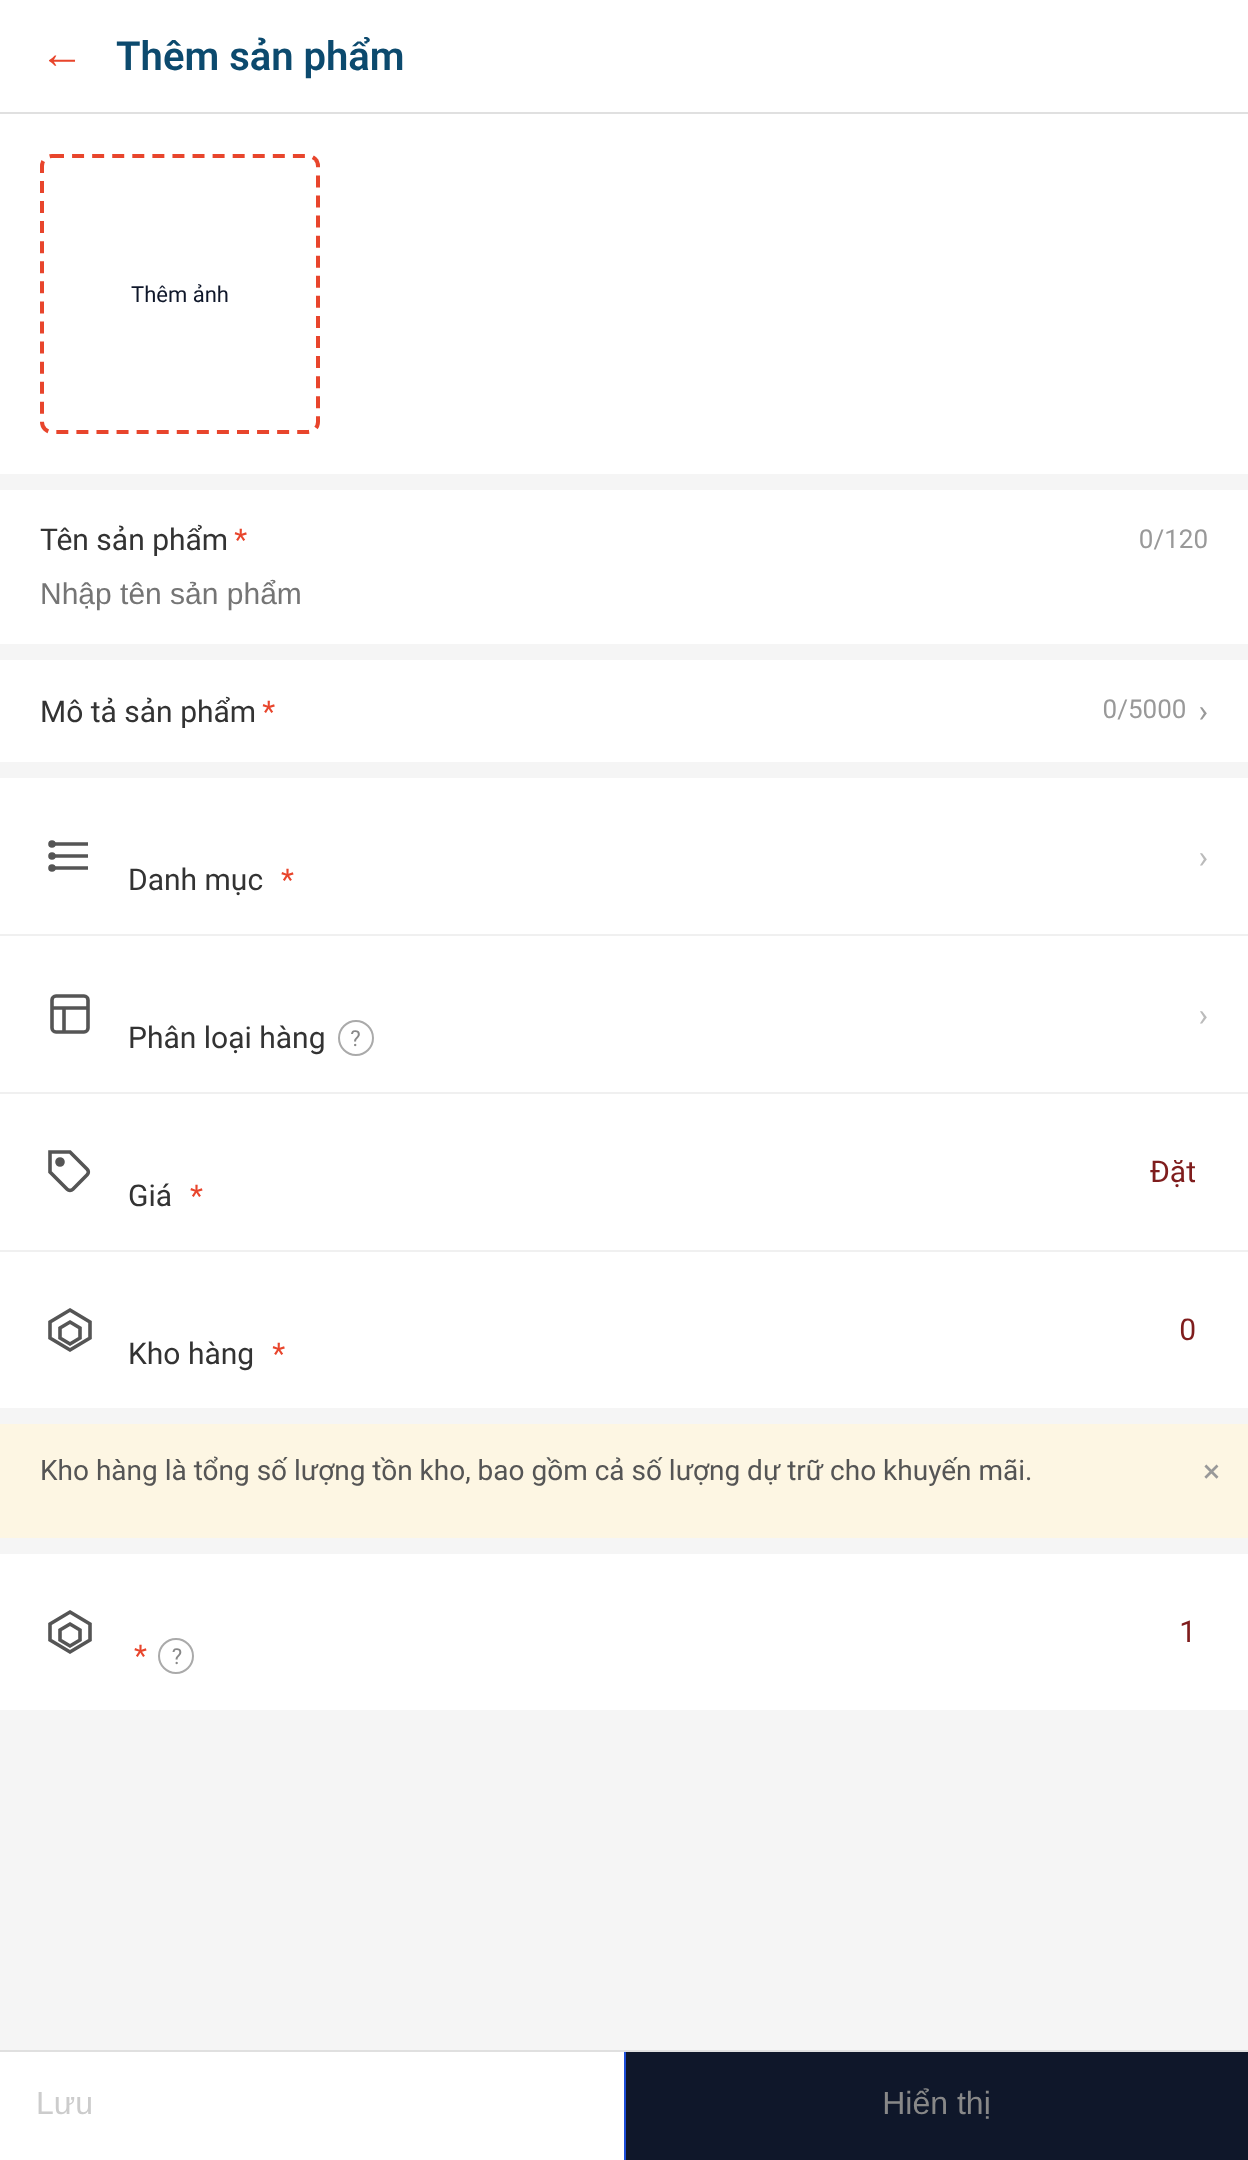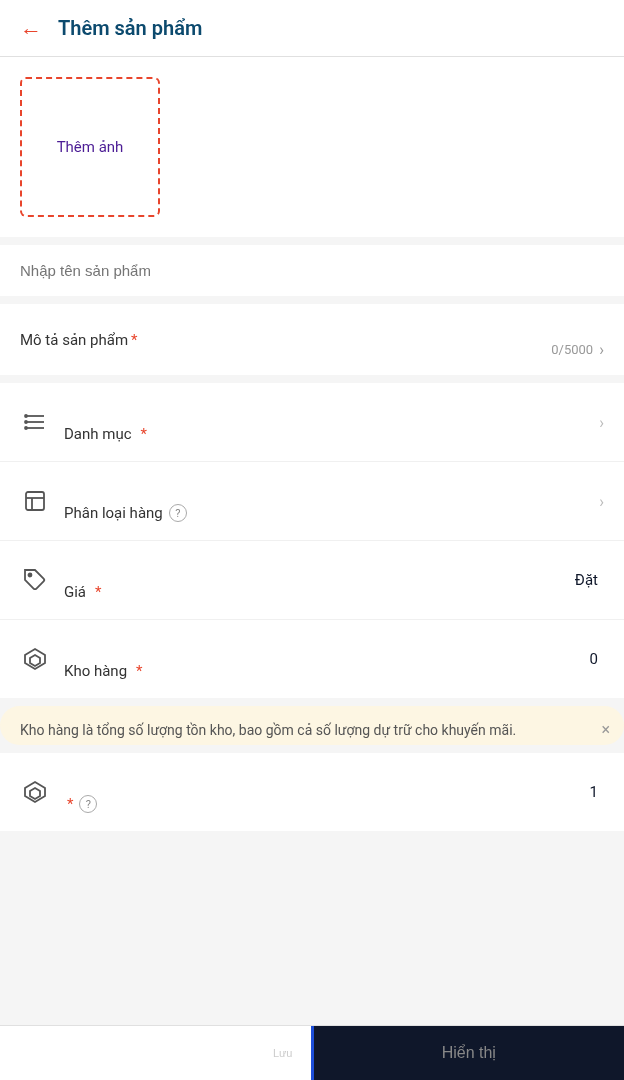--- a/index.html
+++ b/index.html
@@ -50,22 +50,22 @@
       width: 140px;
       height: 140px;
       border: 2px dashed #e8452c;
       border-radius: 6px;
       display: flex;
       align-items: center;
       justify-content: center;
       cursor: pointer;
     }
     .add-image-label {
-      color: #4c1d95;
-      font-size: 15px;
+      color: #0f172a;
+      font-size: 11px;
     }
 
     
     .form-section {
       background: #fff;
       padding: 16px 20px;
       margin-bottom: 8px;
     }
     .field-header {
       display: flex;
@@ -107,21 +107,20 @@
     }
     .desc-left {
       display: flex;
       align-items: center;
       gap: 4px;
     }
     .desc-right {
       display: flex;
       align-items: center;
       gap: 6px;
-      margin-top: 20px;
     }
     .desc-count {
       font-size: 13px;
       color: #999;
     }
     .chevron {
       color: #999;
       font-size: 16px;
     }
 
@@ -158,21 +157,21 @@
       font-size: 15px;
       color: #333;
       flex: 1;
       display: flex;
       align-items: flex-start;
       gap: 6px;
       margin-top: 24px;
     }
     .menu-value {
       font-size: 15px;
-      color: #0f172a;
+      color: #7f1d1d;
       margin-right: 6px;
     }
     .menu-chevron {
       color: #bbb;
       font-size: 16px;
     }
     .info-circle {
       width: 18px;
       height: 18px;
       border-radius: 50%;
@@ -182,53 +181,52 @@
       justify-content: center;
       font-size: 11px;
       color: #888;
       cursor: pointer;
     }
 
     
     .info-box {
       background: #fdf6e3;
       margin: 0 0 8px 0;
-      padding: 14px 40px 4px 20px;
+      padding: 14px 40px 22px 20px;
       position: relative;
       font-size: 14px;
       color: #555;
       line-height: 1.5;
-      border-radius: 20px;
     }
     .info-box-close {
       position: absolute;
       right: 14px;
       top: 12px;
       font-size: 16px;
       color: #999;
       cursor: pointer;
     }
 
     
     .bottom-bar {
       background: #fff;
       display: flex;
       border-top: 1px solid #e0e0e0;
       margin-top: auto;
     }
     .btn-luu {
       flex: 1;
       padding: 18px;
-      font-size: 11px;
+      font-size: 16px;
       color: #ccc;
       background: #fff;
       border: none;
-      border-right: 3px solid #1d4ed8;
-      cursor: pointer;
-      text-align: right;
+      border-right: 1px solid #1d4ed8;
+      cursor: pointer;
+      text-align: left;
     }
     .btn-hien-thi {
       flex: 1;
       padding: 18px;
       font-size: 16px;
       color: #888;
       background: #0f172a;
       border: none;
       cursor: pointer;
       text-align: center;
@@ -242,20 +240,26 @@
   <span class="header-title">Thêm sản phẩm</span>
 </div>
 
 <div class="image-section">
   <div class="add-image-box">
     <span class="add-image-label">Thêm ảnh</span>
   </div>
 </div>
 
 <div class="form-section section">
+  <div class="field-header">
+    <span class="field-label">
+      <span>Tên sản phẩm</span><span class="required-star">*</span>
+    </span>
+    <span class="field-count">0/120</span>
+  </div>
   <input class="field-input" type="text" placeholder="Nhập tên sản phẩm" style="">
 </div>
 
 <div class="desc-row section">
   <div class="desc-left">
     <span class="field-label">
       <span>Mô tả sản phẩm</span><span class="required-star">*</span>
     </span>
   </div>
   <div class="desc-right">

